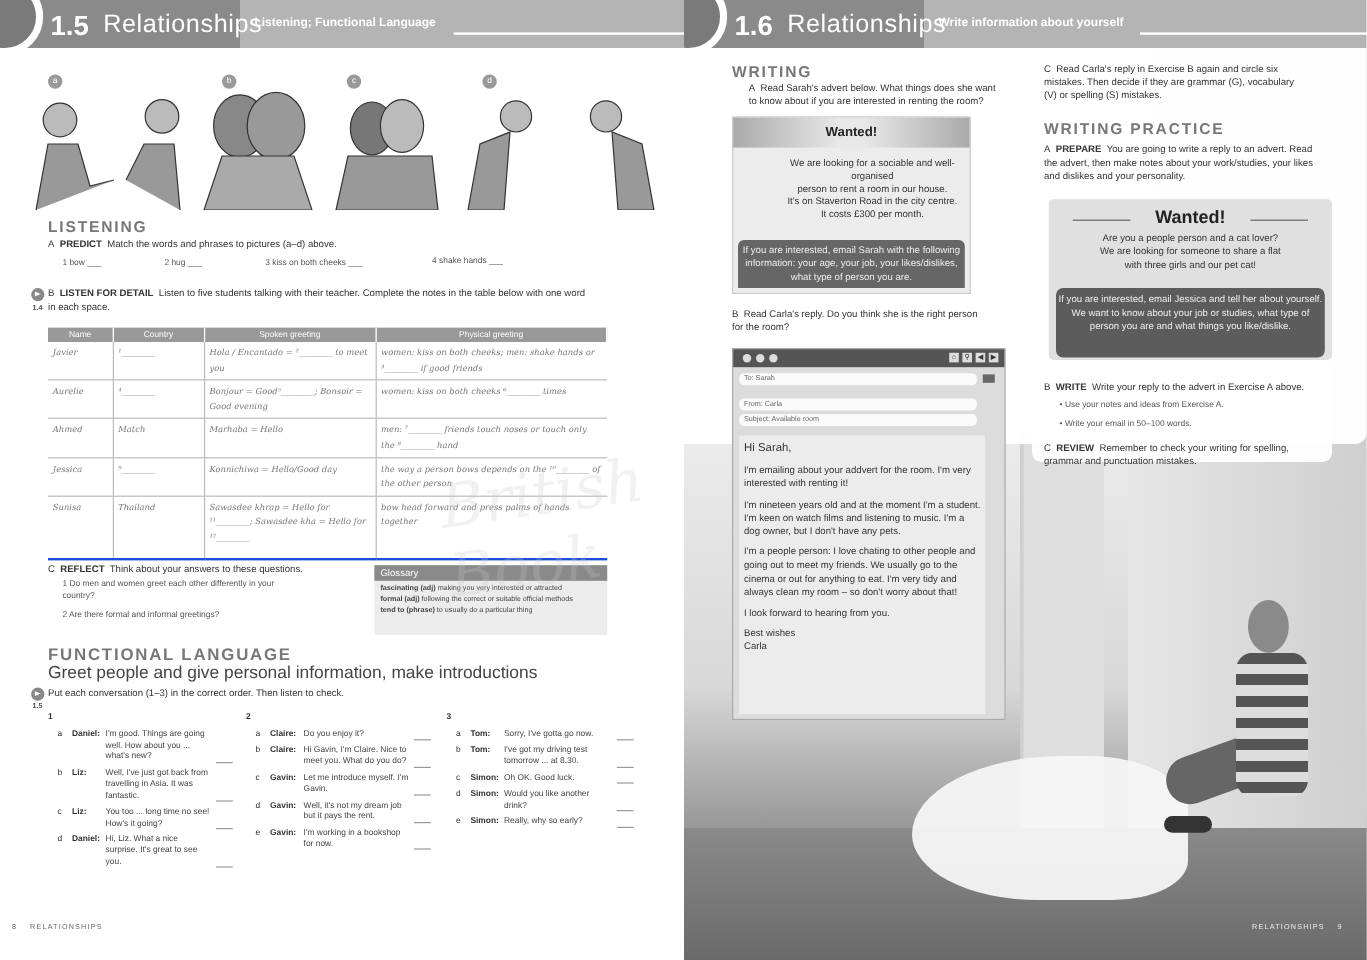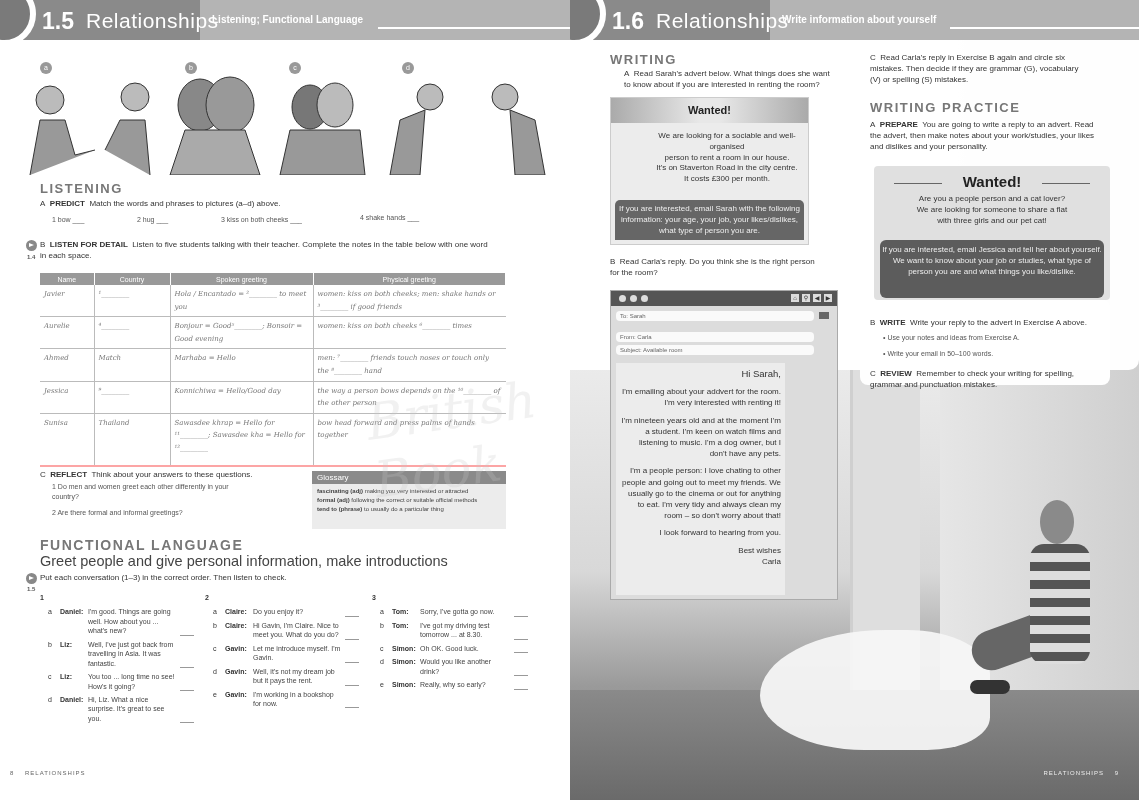--- a/index.html
+++ b/index.html
@@ -32,21 +32,21 @@
   
   .audio { position: absolute; width: 11px; height: 11px; border-radius: 50%; background: #888; }
   .audio::after { content: ""; position: absolute; left: 3px; top: 3px; border-left: 5px solid #fff; border-top: 2.5px solid transparent; border-bottom: 2.5px solid transparent; }
   .track { position: absolute; font-size: 6px; color: #555; font-weight: bold; }
 
   
   table.notes { position: absolute; left: 40px; top: 273px; width: 466px; border-collapse: collapse; font-size: 7px; }
   table.notes th { background: #999; color: #fff; font-weight: normal; height: 12px; border-right: 1px solid #fff; }
   table.notes td { border-bottom: 1px solid #bbb; border-right: 1px solid #bbb; padding: 3px 4px; color: #777; font-style: italic; font-family: "DejaVu Serif", serif; vertical-align: top; line-height: 1.8; }
   table.notes td:last-child { border-right: none; }
-  table.notes tr:last-child td { border-bottom: 2px solid #fca5a5; margin-top: 12px; }
+  table.notes tr:last-child td { border-bottom: 2px solid #1d4ed8; margin-top: 12px; }
 
   
   .glossary { position: absolute; left: 312px; top: 471px; width: 194px; height: 58px; background: #ececec; }
   .glossary-hdr { background: #8a8a8a; color: #fff; font-size: 8px; padding: 2px 5px; height: 13px; }
   .glossary-body { font-size: 6px; padding: 3px 5px; color: #444; line-height: 1.5; }
 
   .conv-col { position: absolute; top: 593px; font-size: 7px; line-height: 1.35; }
   .conv-num { font-size: 7px; font-weight: bold; margin-bottom: 5px; }
   .conv-line { display: flex; margin-bottom: 4px; }
   .conv-letter { width: 12px; }
@@ -78,21 +78,21 @@
   .advert-body { text-align: center; font-size: 8px; color: #333; padding: 8px 4px 6px; line-height: 1.35; margin-left: 35px; }
   .advert-dark { position: absolute; left: 4px; right: 4px; bottom: 4px; height: 40px; background: #666; border-radius: 5px 5px 0 0; color: #eee; text-align: center; font-size: 8px; line-height: 1.35; padding-top: 4px; }
 
   
   .email { position: absolute; left: 40px; top: 290px; width: 228px; height: 310px; background: #dcdcdc; border: 1px solid #aaa; }
   .email-bar { height: 15px; background: #555; position: relative; }
   .dot { position: absolute; top: 4px; width: 7px; height: 7px; border-radius: 50%; background: #ddd; }
   .tbtn { position: absolute; top: 3px; width: 8px; height: 8px; background: #ddd; font-size: 6px; color: #333; text-align: center; line-height: 8px; }
   .email-field { position: absolute; left: 5px; height: 10px; background: #fafafa; border-radius: 4px; font-size: 6px; color: #666; padding-left: 4px; line-height: 10px; }
   .email-attach { position: absolute; right: 8px; top: 21px; width: 10px; height: 7px; background: #666; }
-  .email-body { position: absolute; left: 5px; top: 72px; width: 169px; height: 232px; background: #ececec; font-size: 8px; color: #333; padding: 4px 4px; line-height: 1.4; text-align: right; }
+  .email-body { position: absolute; left: 5px; top: 72px; width: 205px; height: 232px; background: #ececec; font-size: 8px; color: #333; padding: 4px 4px; line-height: 1.4; }
   .email-body p { margin-bottom: 6px; }
   .email-greet { font-size: 9.5px !important; }
 
   
   .advert2 { position: absolute; left: 304px; top: 166px; width: 236px; height: 134px; background: #e0e0e0; border-radius: 4px; }
   .advert2-title { text-align: center; font-size: 15px; font-weight: bold; color: #222; margin-top: 7px; position: relative; }
   .advert2-title::before, .advert2-title::after { content: ""; position: absolute; top: 10px; width: 48px; height: 1px; background: #666; }
   .advert2-title::before { left: 20px; }
   .advert2-title::after { right: 20px; }
   .advert2-body { text-align: center; font-size: 8px; color: #333; line-height: 1.4; margin-top: 3px; }

